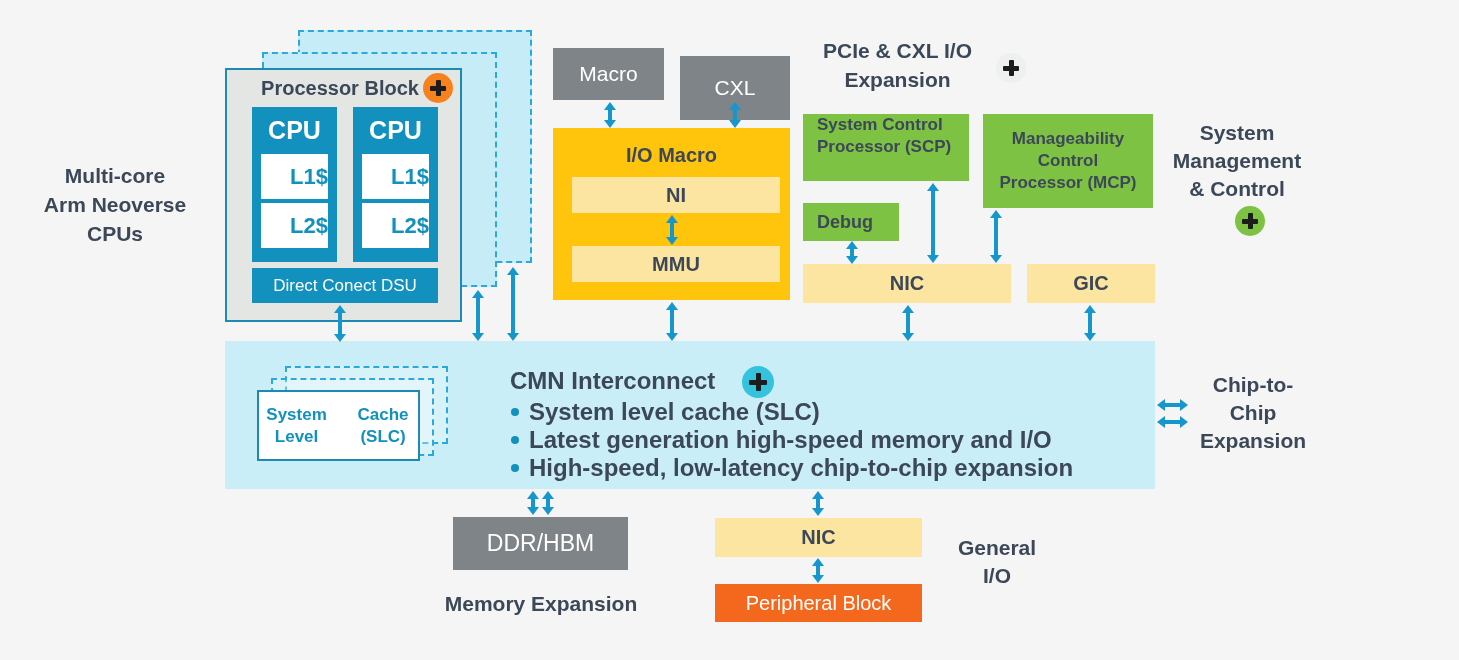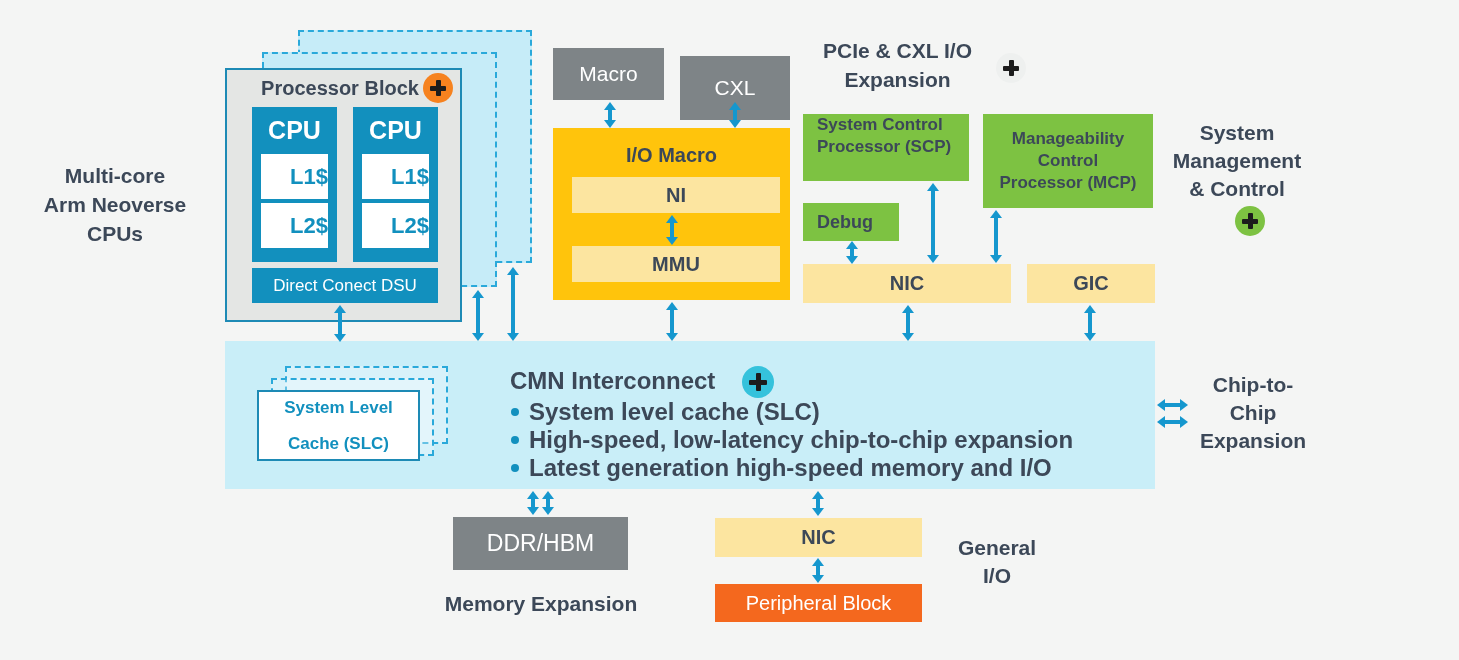--- a/index.html
+++ b/index.html
@@ -18,21 +18,21 @@
   .cpu-name{color:#ffffff;font-size:25px;font-weight:bold;margin:2px 0 9px;}
   .cache{width:67px;height:45px;background:#ffffff;color:var(--blue-text,#1290be);font-size:22px;font-weight:600;display:flex;align-items:center;justify-content:flex-end;margin-bottom:4px;}
   .teal-bar{background:var(--teal,#1290be);color:#ffffff;font-size:17px;}
   
   .gray{background:var(--gray,#7e8487);color:#ffffff;font-size:21px;}
   .green{background:var(--green,#7dc242);color:var(--dark,#3c4858);font-size:17px;font-weight:600;line-height:22px;}
   .yellow{background:var(--yellow,#ffc40c);}
   .cream{background:var(--cream,#fce5a0);color:var(--dark,#3c4858);font-size:20px;font-weight:bold;}
   .orange{background:var(--orange,#f4681e);color:#ffffff;font-size:20px;}
   
-  .slc-box{background:#ffffff;border:2px solid var(--blue-border,#1d8ab5);color:var(--blue-text,#1290be);font-size:17px;font-weight:bold;line-height:22px;flex-direction:column;text-align:center;gap:14px;}
+  .slc-box{background:#ffffff;border:2px solid var(--blue-border,#1d8ab5);color:var(--blue-text,#1290be);font-size:17px;font-weight:bold;line-height:22px;flex-direction:row;text-align:center;gap:14px;}
   
   .cmn-band{background:var(--cmn-band,#c9eef8);}
   .cmn-title{position:absolute;color:var(--dark,#3c4858);font-size:24px;font-weight:bold;}
   .bullets{position:absolute;display:flex;flex-direction:column;gap:8px;}
   .bullet{display:flex;align-items:center;height:20px;}
   .bullet .dot{width:8px;height:8px;border-radius:50%;background:var(--blue-text,#1290be);margin-right:10px;flex:0 0 auto;}
   .bullet .btxt{color:var(--dark,#3c4858);font-size:24px;font-weight:bold;white-space:nowrap;}
   
   .plus{position:absolute;border-radius:50%;}
   .plus::before,.plus::after{content:"";position:absolute;background:#1c1c1c;border-radius:1px;}
@@ -134,25 +134,25 @@
 
   <div class="cmn-title" style="left:510px;top:367px;">CMN Interconnect</div>
   <div class="plus" style="left:742px;top:366px;width:32px;height:32px;background:var(--cyan-icon,#35c2dc);"></div>
   <div class="bullets" style="left:511px;top:402px;">
     <div class="bullet">
         <span class="dot"></span>
         <span class="btxt">System level cache (SLC)</span>
       </div>
     <div class="bullet">
         <span class="dot"></span>
-        <span class="btxt">High-speed, low-latency chip-to-chip expansion</span>
+        <span class="btxt">Latest generation high-speed memory and I/O</span>
       </div>
     <div class="bullet">
         <span class="dot"></span>
-        <span class="btxt">Latest generation high-speed memory and I/O</span>
+        <span class="btxt">High-speed, low-latency chip-to-chip expansion</span>
       </div>
   </div>
 
   <div class="cap" style="left:1197px;top:371px;width:112px;font-size:21px;line-height:28px;">
     <span class="capline">Chip-to-</span>
     <span class="capline">Chip</span>
     <span class="capline">Expansion</span>
   </div>
 
   <div class="box gray" style="left:453px;top:517px;width:175px;height:53px;font-size:23px;">DDR/HBM</div>

